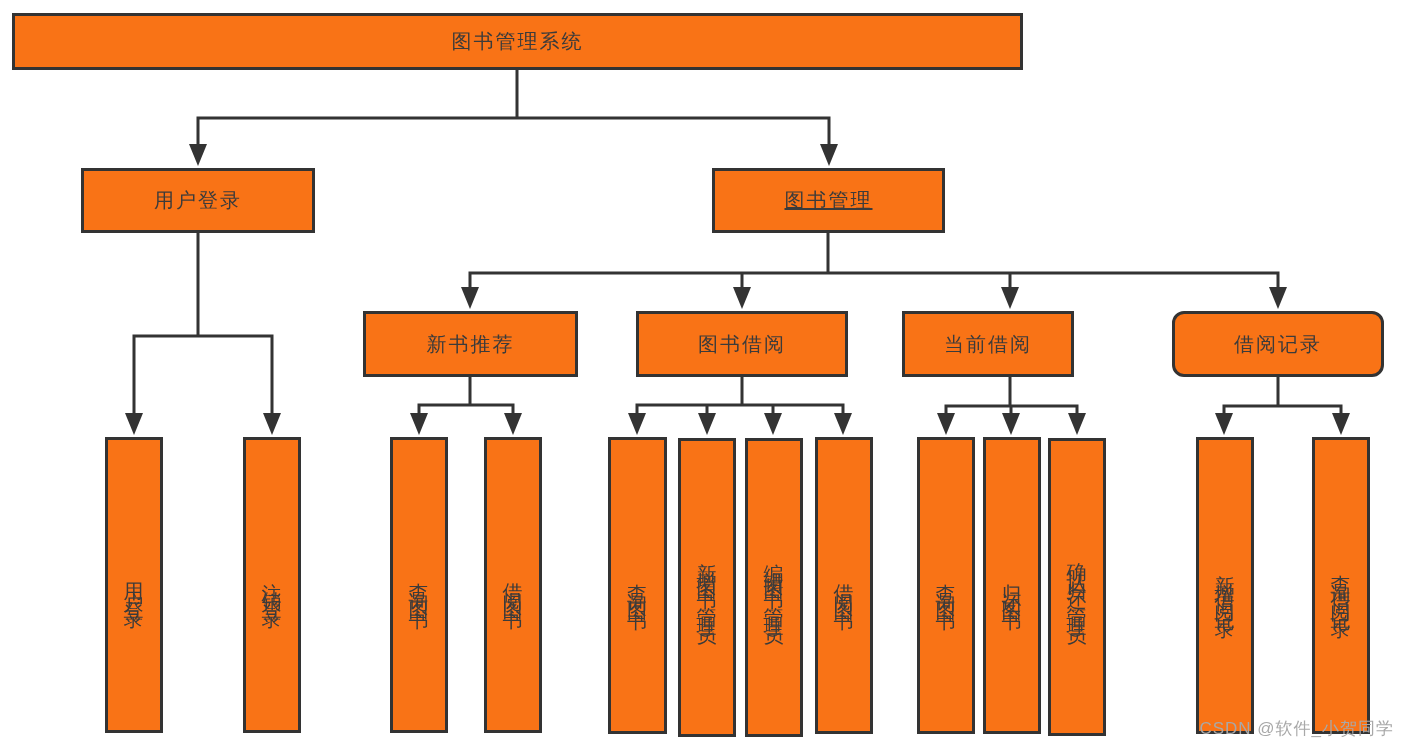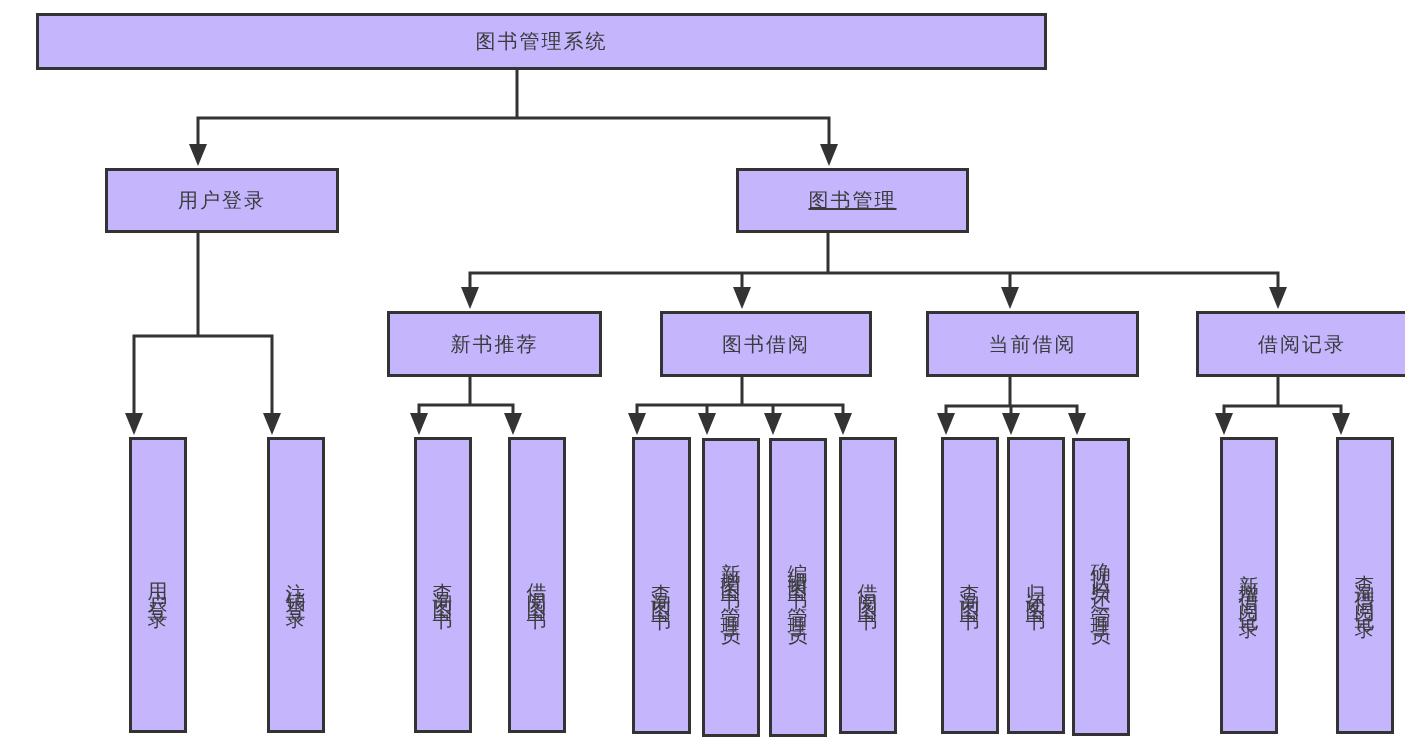--- a/index.html
+++ b/index.html
@@ -12,31 +12,30 @@
     background: #ffffff;
     overflow: hidden;
   }
   svg.connectors {
     position: absolute;
     left: 0; top: 0;
     width: 1405px; height: 747px;
   }
   .box {
     position: absolute;
-    background: #c4b5fd;
+    background: #f97316;
     border: 3px solid #333333;
     display: flex;
     align-items: center;
     justify-content: center;
     color: #3b3b3b;
     font-size: 20px;
     letter-spacing: 2px;
     z-index: 2;
     white-space: nowrap;
-    margin-left: 24px;
   }
   .vbox {
     writing-mode: vertical-rl;
     text-orientation: mixed;
     letter-spacing: 9px;
     white-space: normal;
     line-height: 1;
   }
   .watermark {
     position: absolute;
@@ -93,35 +92,36 @@
     </g>
   </svg>
 
   <div class="box" style="left:12px; top:13px; width:1011px; height:57px;">图书管理系统</div>
 
   <div class="box" style="left:81px; top:168px; width:234px; height:65px;">用户登录</div>
   <div class="box" style="left:712px; top:168px; width:233px; height:65px;text-decoration:underline;">图书管理</div>
 
   <div class="box" style="left:636px; top:311px; width:212px; height:66px;">图书借阅</div>
   <div class="box" style="left:363px; top:311px; width:215px; height:66px;">新书推荐</div>
-  <div class="box" style="left:902px; top:311px; width:213px; height:66px;">当前借阅</div>
-  <div class="box" style="left:1172px; top:311px; width:212px; height:66px;">借阅记录</div>
+  <div class="box" style="left:902px; top:311px; width:172px; height:66px;">当前借阅</div>
+  <div class="box" style="left:1172px; top:311px; width:212px; height:66px;border-radius:12px;">借阅记录</div>
 
   <div class="box vbox" style="left:105px; top:437px; width:58px; height:296px;">用户登录</div>
   <div class="box vbox" style="left:243px; top:437px; width:58px; height:296px;">注销登录</div>
 
   <div class="box vbox" style="left:390px; top:437px; width:58px; height:296px;">查询图书</div>
   <div class="box vbox" style="left:484px; top:437px; width:58px; height:296px;">借阅图书</div>
 
   <div class="box vbox" style="left:608px; top:437px; width:59px; height:297px;">查询图书</div>
   <div class="box vbox" style="left:678px; top:438px; width:58px; height:299px;">新增图书（管理员）</div>
   <div class="box vbox" style="left:745px; top:438px; width:58px; height:299px;">编辑图书（管理员）</div>
   <div class="box vbox" style="left:815px; top:437px; width:58px; height:297px;">借阅图书</div>
 
   <div class="box vbox" style="left:917px; top:437px; width:58px; height:297px;">查询图书</div>
   <div class="box vbox" style="left:983px; top:437px; width:58px; height:297px;">归还图书</div>
   <div class="box vbox" style="left:1048px; top:438px; width:58px; height:298px;">确认归还（管理员）</div>
 
   <div class="box vbox" style="left:1196px; top:437px; width:58px; height:297px;">新增借阅记录</div>
   <div class="box vbox" style="left:1312px; top:437px; width:58px; height:297px;">查询借阅记录</div>
 
+  <div class="watermark">CSDN @软件_小贺同学</div>
 
 </div>
 
 </body></html>

